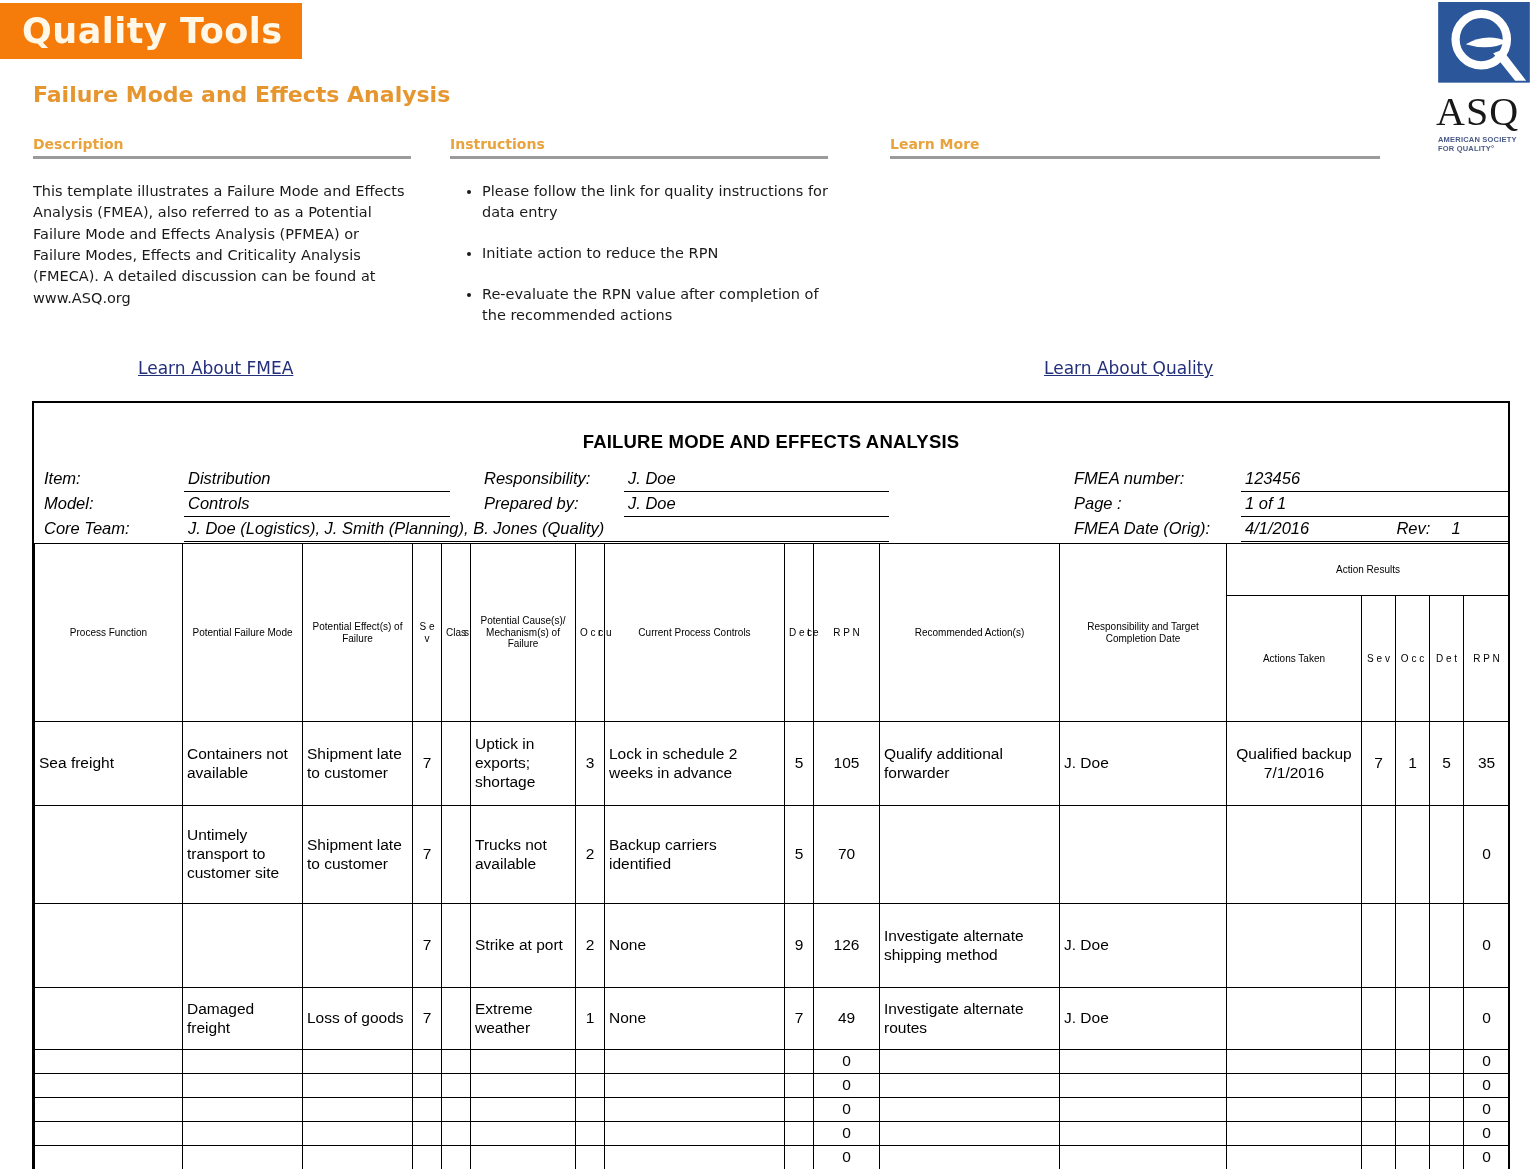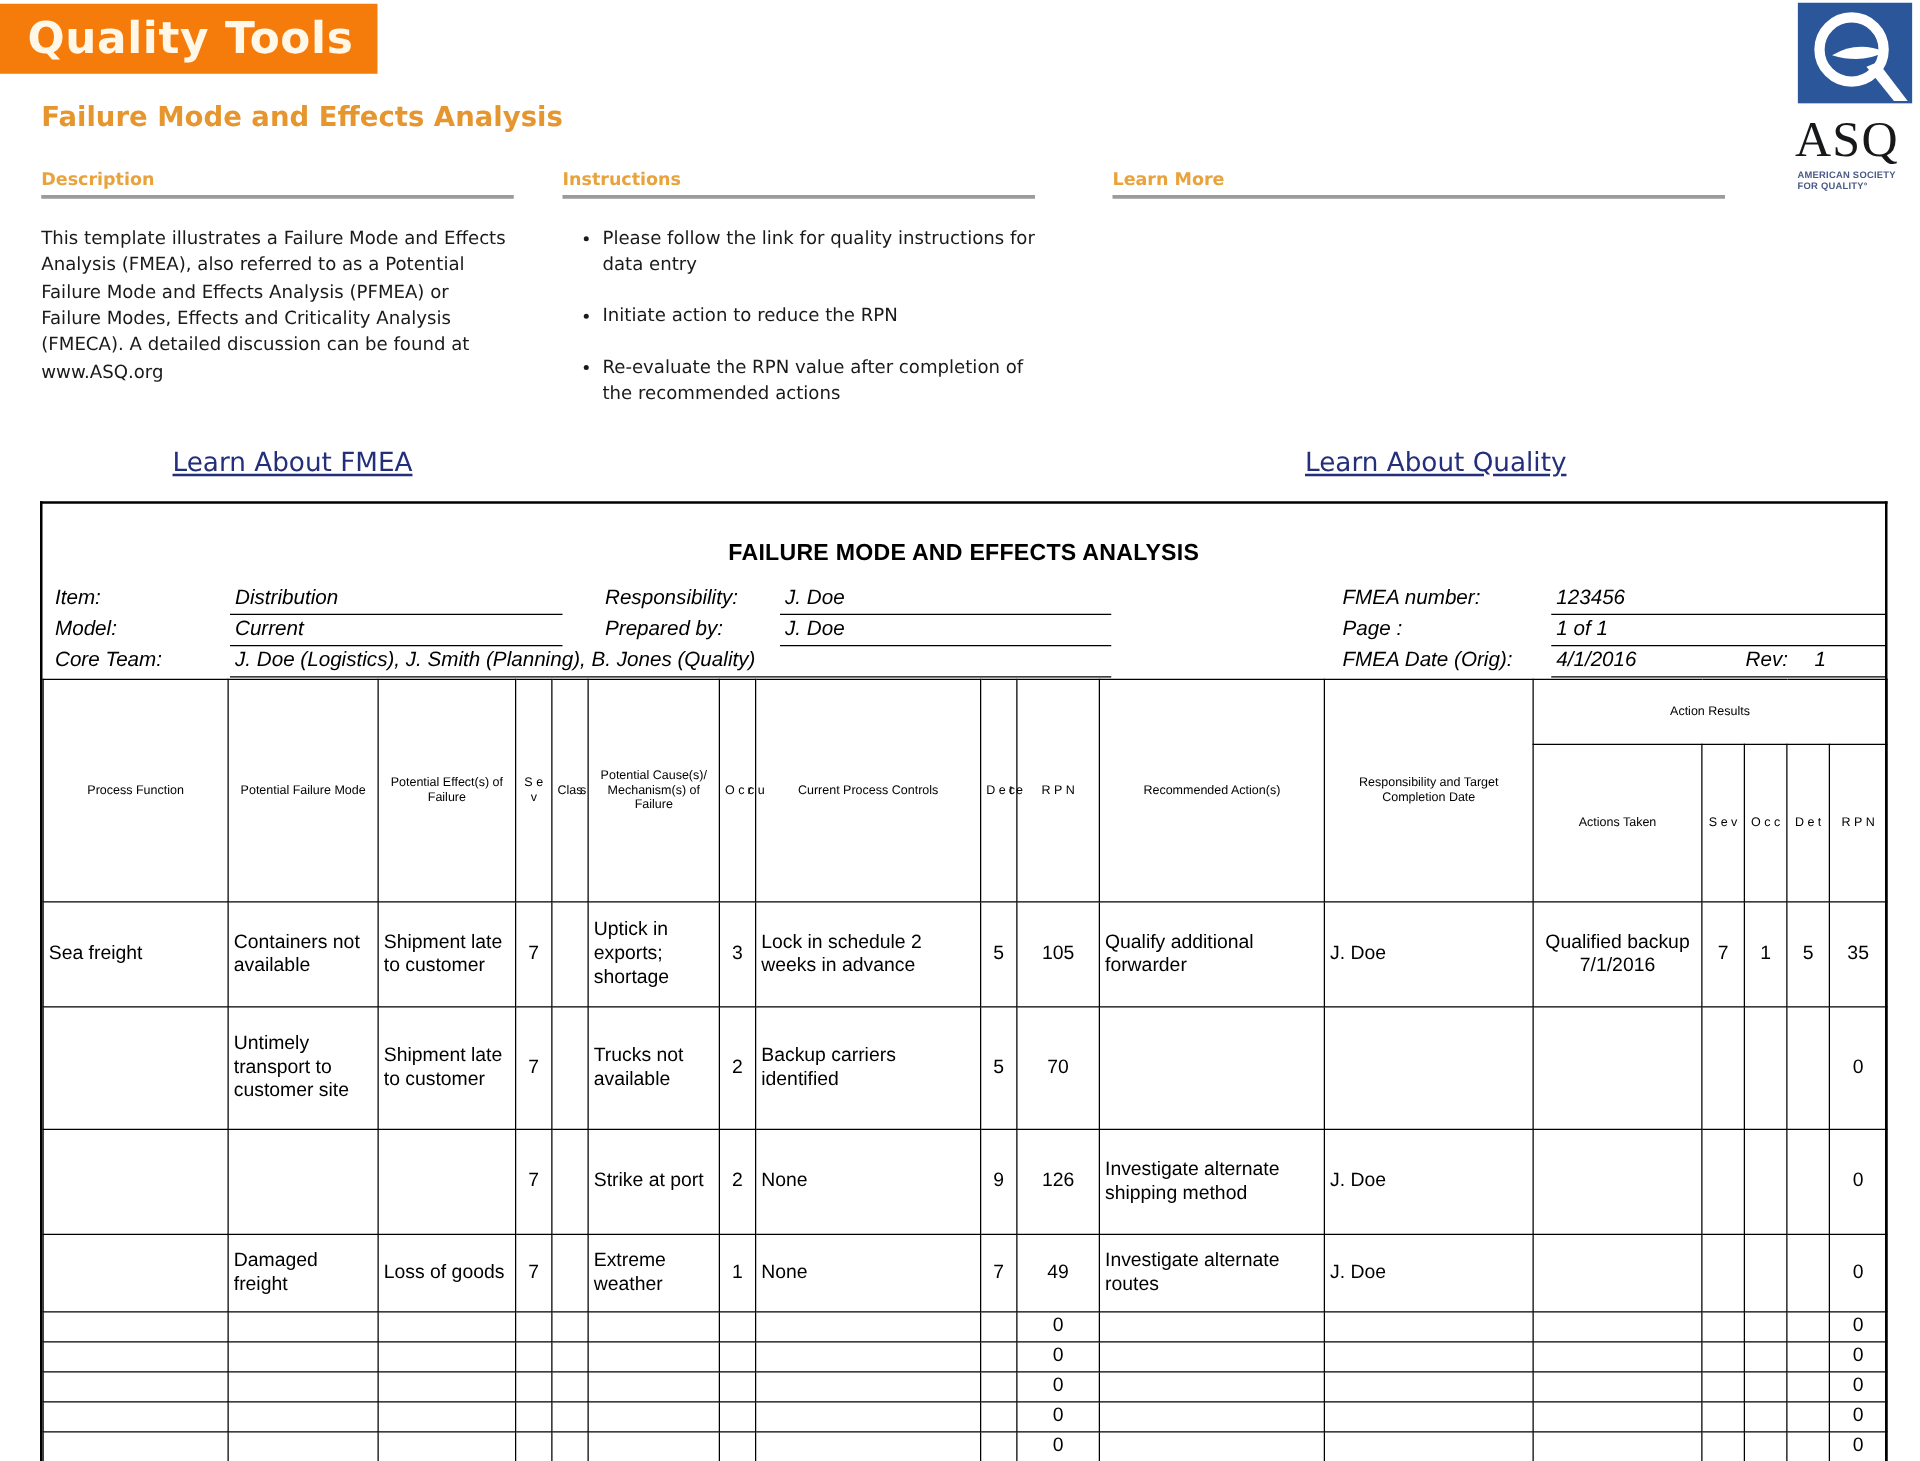--- a/index.html
+++ b/index.html
@@ -90,21 +90,21 @@
     font-size: 14.5px;
     line-height: 1.47;
     color: #1a1a1a;
     font-family: "DejaVu Sans", sans-serif;
   }
   ul.bullets { margin: 0; padding-left: 32px; }
   ul.bullets li { margin-bottom: 20px; line-height: 1.45; }
 
   .link {
     position: absolute;
-    font-size: 21px;
+    font-size: 17px;
     color: #232f7a;
     text-decoration: underline;
     font-family: "DejaVu Sans", sans-serif;
   }
   .link-fmea    { left: 138px; top: 358px; }
   .link-quality { left: 1044px; top: 358px; }
 
   
   .sheet {
     position: absolute;
@@ -244,21 +244,21 @@
       <span class="ib lbl" style="left:10px;">Item:</span>
       <span class="ib val" style="left:150px; width:266px;">Distribution</span>
       <span class="ib lbl" style="left:450px;">Responsibility:</span>
       <span class="ib val" style="left:590px; width:265px;">J. Doe</span>
       <span class="ib lbl" style="left:1040px;">FMEA number:</span>
       <span class="ib val" style="left:1207px; width:267px;">123456</span>
     </div>
 
     <div class="info-row" style="top:25px;">
       <span class="ib lbl" style="left:10px;">Model:</span>
-      <span class="ib val" style="left:150px; width:266px;">Current</span>
+      <span class="ib val" style="left:150px; width:266px;">Controls</span>
       <span class="ib lbl" style="left:450px;">Prepared by:</span>
       <span class="ib val" style="left:590px; width:265px;">J. Doe</span>
       <span class="ib lbl" style="left:1040px;">Page :</span>
       <span class="ib val" style="left:1207px; width:267px;">1 of 1</span>
     </div>
 
     <div class="info-row" style="top:50px;">
       <span class="ib lbl" style="left:10px;">Core Team:</span>
       <span class="ib val" style="left:150px; width:705px;">J. Doe (Logistics), J. Smith (Planning), B. Jones (Quality)</span>
       <span class="ib lbl" style="left:1040px;">FMEA Date (Orig):</span>

